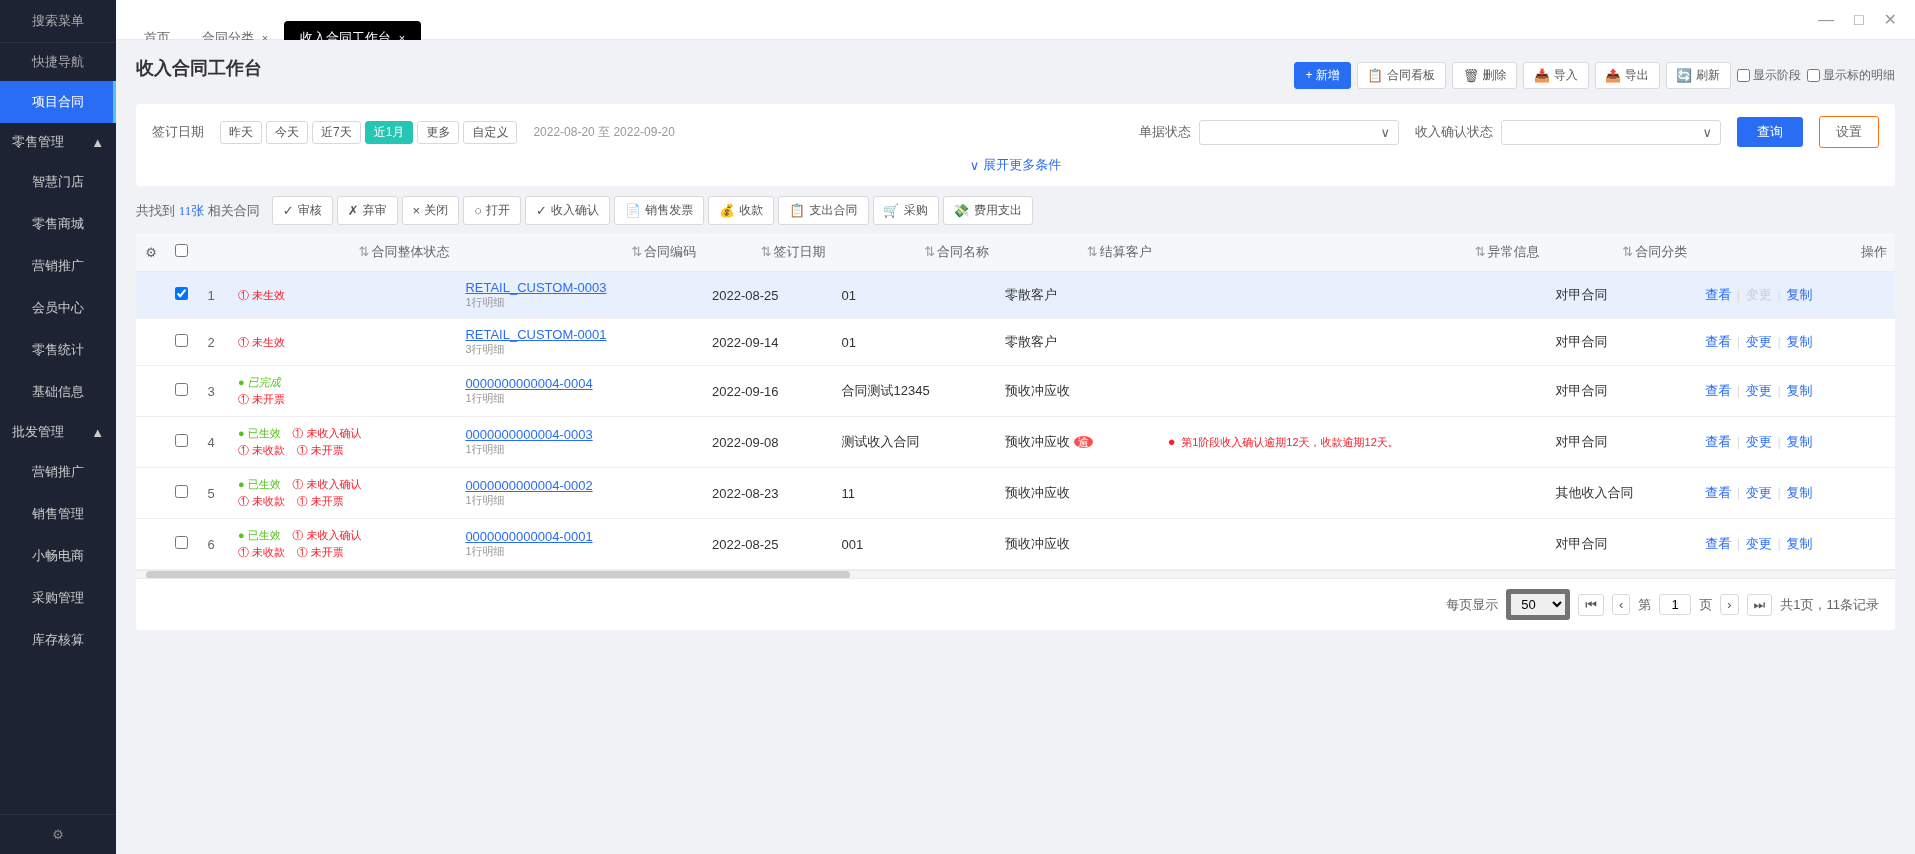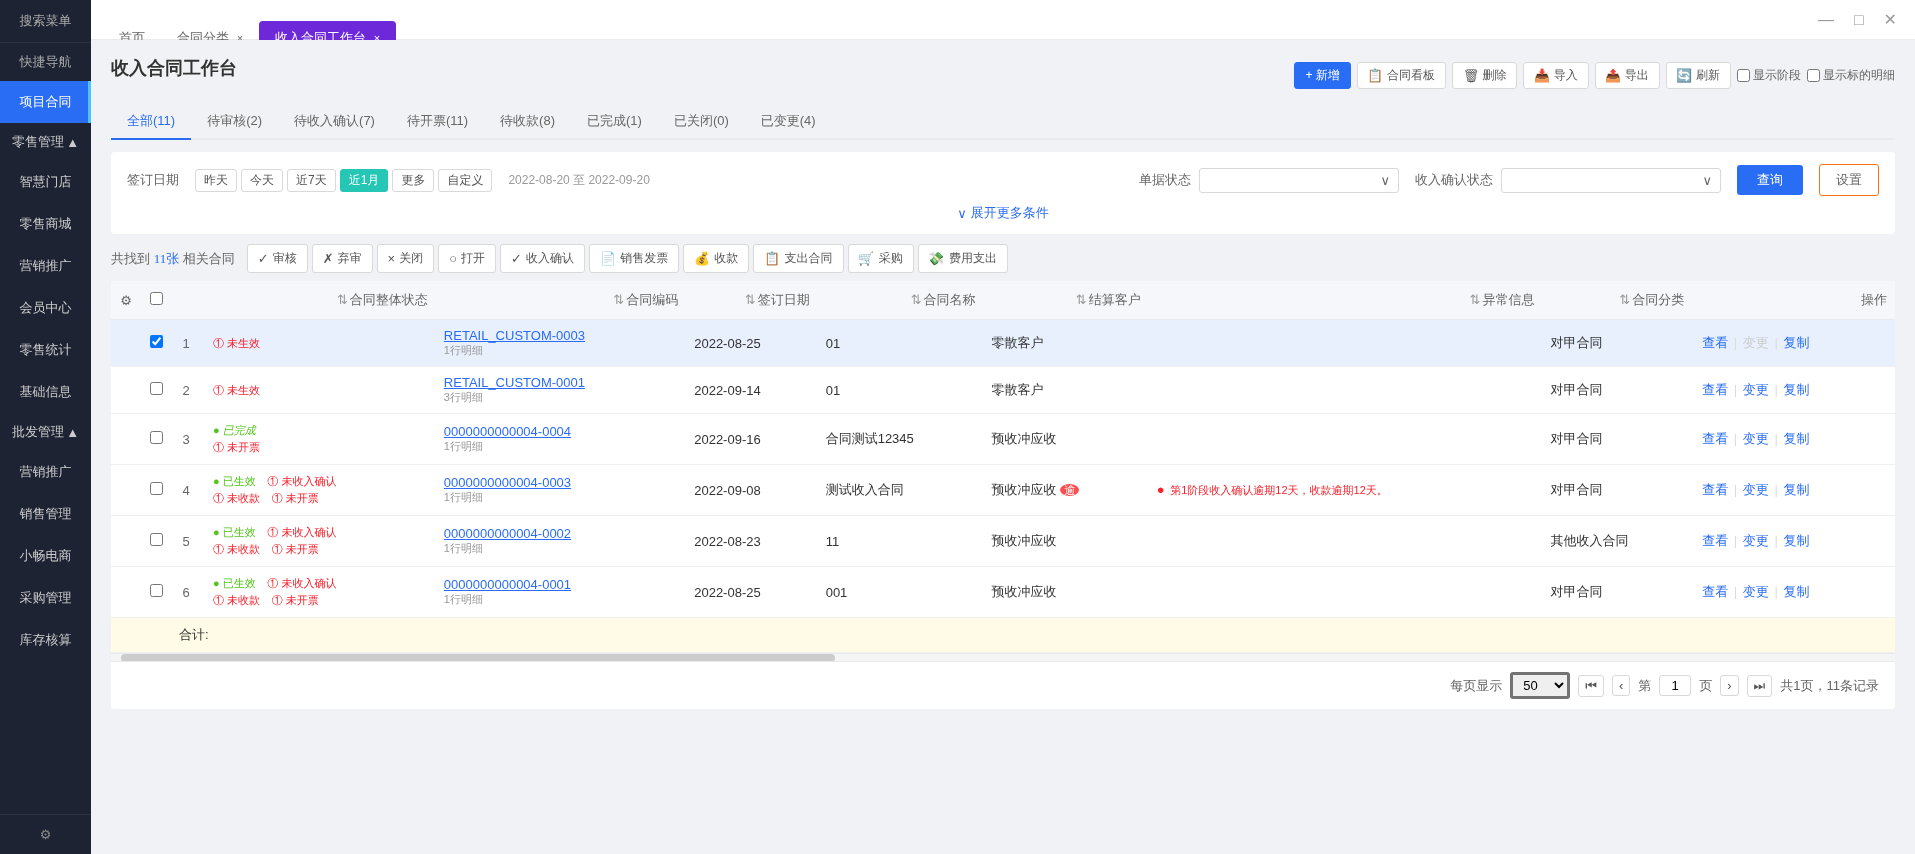--- a/index.html
+++ b/index.html
@@ -1,34 +1,34 @@
 <!DOCTYPE html>
 <html><head>
   <meta charset="utf-8">
   <style>
     * { box-sizing: border-box; margin: 0; padding: 0; font-family: 'Microsoft YaHei', Arial, sans-serif; font-size: 13px; }
     body { background: #f0f2f5; display: flex; height: 854px; overflow: hidden; }
 
     
-    .sidebar { width: 91px; background: #1d2333; color: #ccc; display: flex; flex-direction: column; height: 100%; }
+    .sidebar { width: 116px; background: #1d2333; color: #ccc; display: flex; flex-direction: column; height: 100%; }
     .sidebar-search { padding: 12px 8px; color: #aaa; cursor: pointer; text-align: center; font-size: 13px; border-bottom: 1px solid #2a3145; }
     .sidebar-nav { padding: 10px 8px; color: #aaa; cursor: pointer; text-align: center; font-size: 13px; }
     .sidebar-item { padding: 12px 8px; cursor: pointer; text-align: center; color: #ccc; position: relative; }
     .sidebar-item.active { background: #2a6df5; color: #fff; }
     .sidebar-item.active::after { content: ''; position: absolute; right: 0; top: 0; width: 3px; height: 100%; background: #4fc3f7; }
     .sidebar-item-with-arrow { display: flex; align-items: center; justify-content: space-between; padding: 10px 12px; cursor: pointer; color: #ccc; }
     .sidebar-bottom { margin-top: auto; padding: 12px 8px; text-align: center; color: #888; cursor: pointer; border-top: 1px solid #2a3145; }
 
     
     .main { flex: 1; display: flex; flex-direction: column; overflow: hidden; }
 
     
     .tab-bar { background: #fff; border-bottom: 1px solid #e8eaec; display: flex; align-items: center; padding: 0 12px; height: 40px; }
     .tab-item { padding: 8px 16px; cursor: pointer; color: #666; font-size: 13px; white-space: nowrap; margin-top: 36px; }
-    .tab-item.active { background: #6d28d9; color: #fff; border-radius: 4px 4px 0 0; }
+    .tab-item.active { background: #000000; color: #fff; border-radius: 4px 4px 0 0; }
     .tab-close { margin-left: 4px; font-size: 11px; cursor: pointer; }
     .tab-bar-right { margin-left: auto; display: flex; align-items: center; gap: 8px; }
     .window-btn { cursor: pointer; color: #999; font-size: 16px; padding: 2px 6px; }
 
     
     .page-content { flex: 1; padding: 16px 20px; background: #f0f2f5; overflow: auto; }
     .page-title { font-size: 18px; font-weight: bold; color: #333; margin-bottom: 14px; }
 
     
     .filter-tabs { display: flex; gap: 0; margin-bottom: 12px; border-bottom: 2px solid #e8eaec; }
@@ -73,21 +73,21 @@
     .status-warn { color: #f5222d; }
     .link-text { color: #2a6df5; text-decoration: underline; cursor: pointer; }
     .sub-text { color: #999; font-size: 11px; }
     .op-link { color: #2a6df5; cursor: pointer; padding: 0 2px; }
     .op-link.disabled { color: #ccc; cursor: not-allowed; }
     .op-divider { color: #ddd; }
     .error-icon { color: #f5222d; margin-right: 2px; }
     .error-msg { color: #f5222d; font-size: 11px; }
     .row-num { color: #666; text-align: center; }
     .table-footer { display: flex; align-items: center; justify-content: flex-end; padding: 10px 16px; gap: 8px; background: #fff; border-top: 1px solid #e8eaec; font-size: 12px; color: #666; }
-    .page-size-select { border: 3px solid #737373; border-radius: 3px; padding: 2px 6px; }
+    .page-size-select { border: 5px solid #737373; border-radius: 3px; padding: 2px 6px; }
     .page-btn { border: 1px solid #d9d9d9; border-radius: 3px; padding: 2px 6px; cursor: pointer; background: #fff; color: #555; }
     .page-num-input { border: 1px solid #d9d9d9; border-radius: 3px; padding: 2px 4px; width: 32px; text-align: center; }
     .sum-row td { background: #fffbe6; font-weight: 500; }
     .col-gear { width: 30px; text-align: center; }
     .col-check { width: 30px; text-align: center; }
     .col-num { width: 30px; text-align: center; }
   </style>
 </head>
 <body>
 
@@ -142,30 +142,20 @@
         <button class="action-btn"><span>📋</span> 合同看板</button>
         <button class="action-btn"><span>🗑</span> 删除</button>
         <button class="action-btn"><span>📥</span> 导入</button>
         <button class="action-btn"><span>📤</span> 导出</button>
         <button class="action-btn"><span>🔄</span> 刷新</button>
         <label class="checkbox-label"><input type="checkbox" style=""> 显示阶段</label>
         <label class="checkbox-label"><input type="checkbox" style=""> 显示标的明细</label>
       </div>
     </div>
 
-    <div class="filter-tabs">
-      <div class="filter-tab active">全部(11)</div>
-      <div class="filter-tab">待审核(2)</div>
-      <div class="filter-tab">待收入确认(7)</div>
-      <div class="filter-tab">待开票(11)</div>
-      <div class="filter-tab">待收款(8)</div>
-      <div class="filter-tab">已完成(1)</div>
-      <div class="filter-tab">已关闭(0)</div>
-      <div class="filter-tab">已变更(4)</div>
-    </div>
 
     <div class="search-area">
       <div class="search-row">
         <span class="search-label">签订日期</span>
         <div class="date-buttons">
           <button class="date-btn">昨天</button>
           <button class="date-btn">今天</button>
           <button class="date-btn">近7天</button>
           <button class="date-btn active">近1月</button>
           <button class="date-btn">更多</button>
@@ -381,25 +371,20 @@
             <td>对甲合同</td>
             <td>
               <span class="op-link">查看</span>
               <span class="op-divider"> | </span>
               <span class="op-link">变更</span>
               <span class="op-divider"> | </span>
               <span class="op-link">复制</span>
             </td>
           </tr>
 
-          <tr class="sum-row">
-            <td></td>
-            <td></td>
-            <td colspan="9">合计:</td>
-          </tr>
         </tbody>
       </table>
 
       <div style="height:8px;background:#f5f5f5;border-top:1px solid #e8eaec;">
         <div style="width:40%;height:8px;background:#ccc;border-radius:4px;margin:0 10px;cursor:pointer;"></div>
       </div>
 
       <div class="table-footer">
         <span>每页显示</span>
         <select class="page-size-select">

